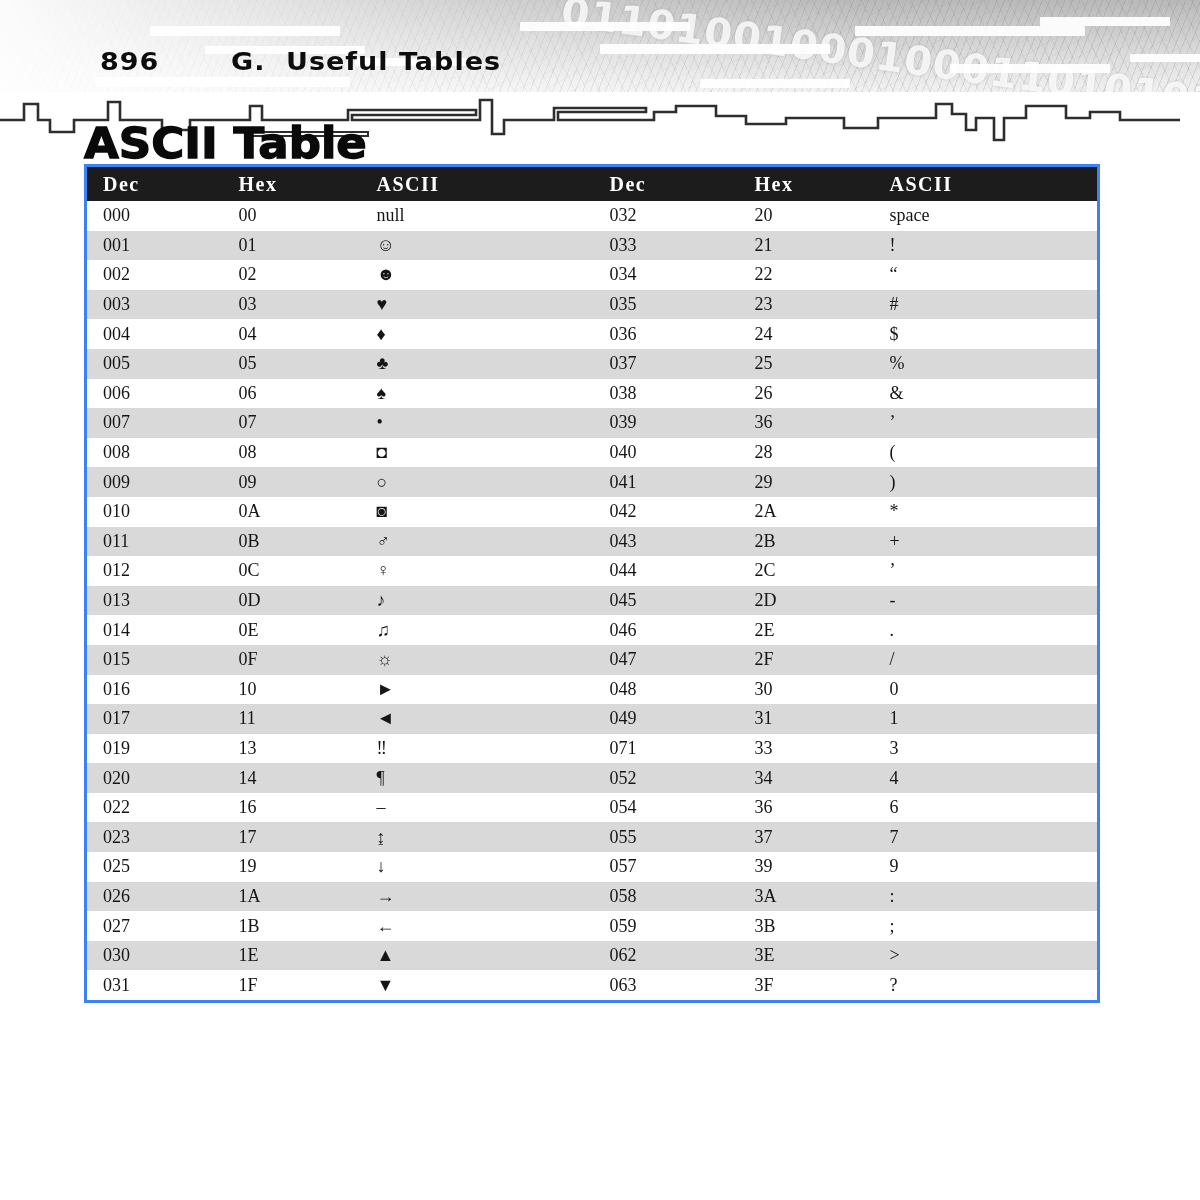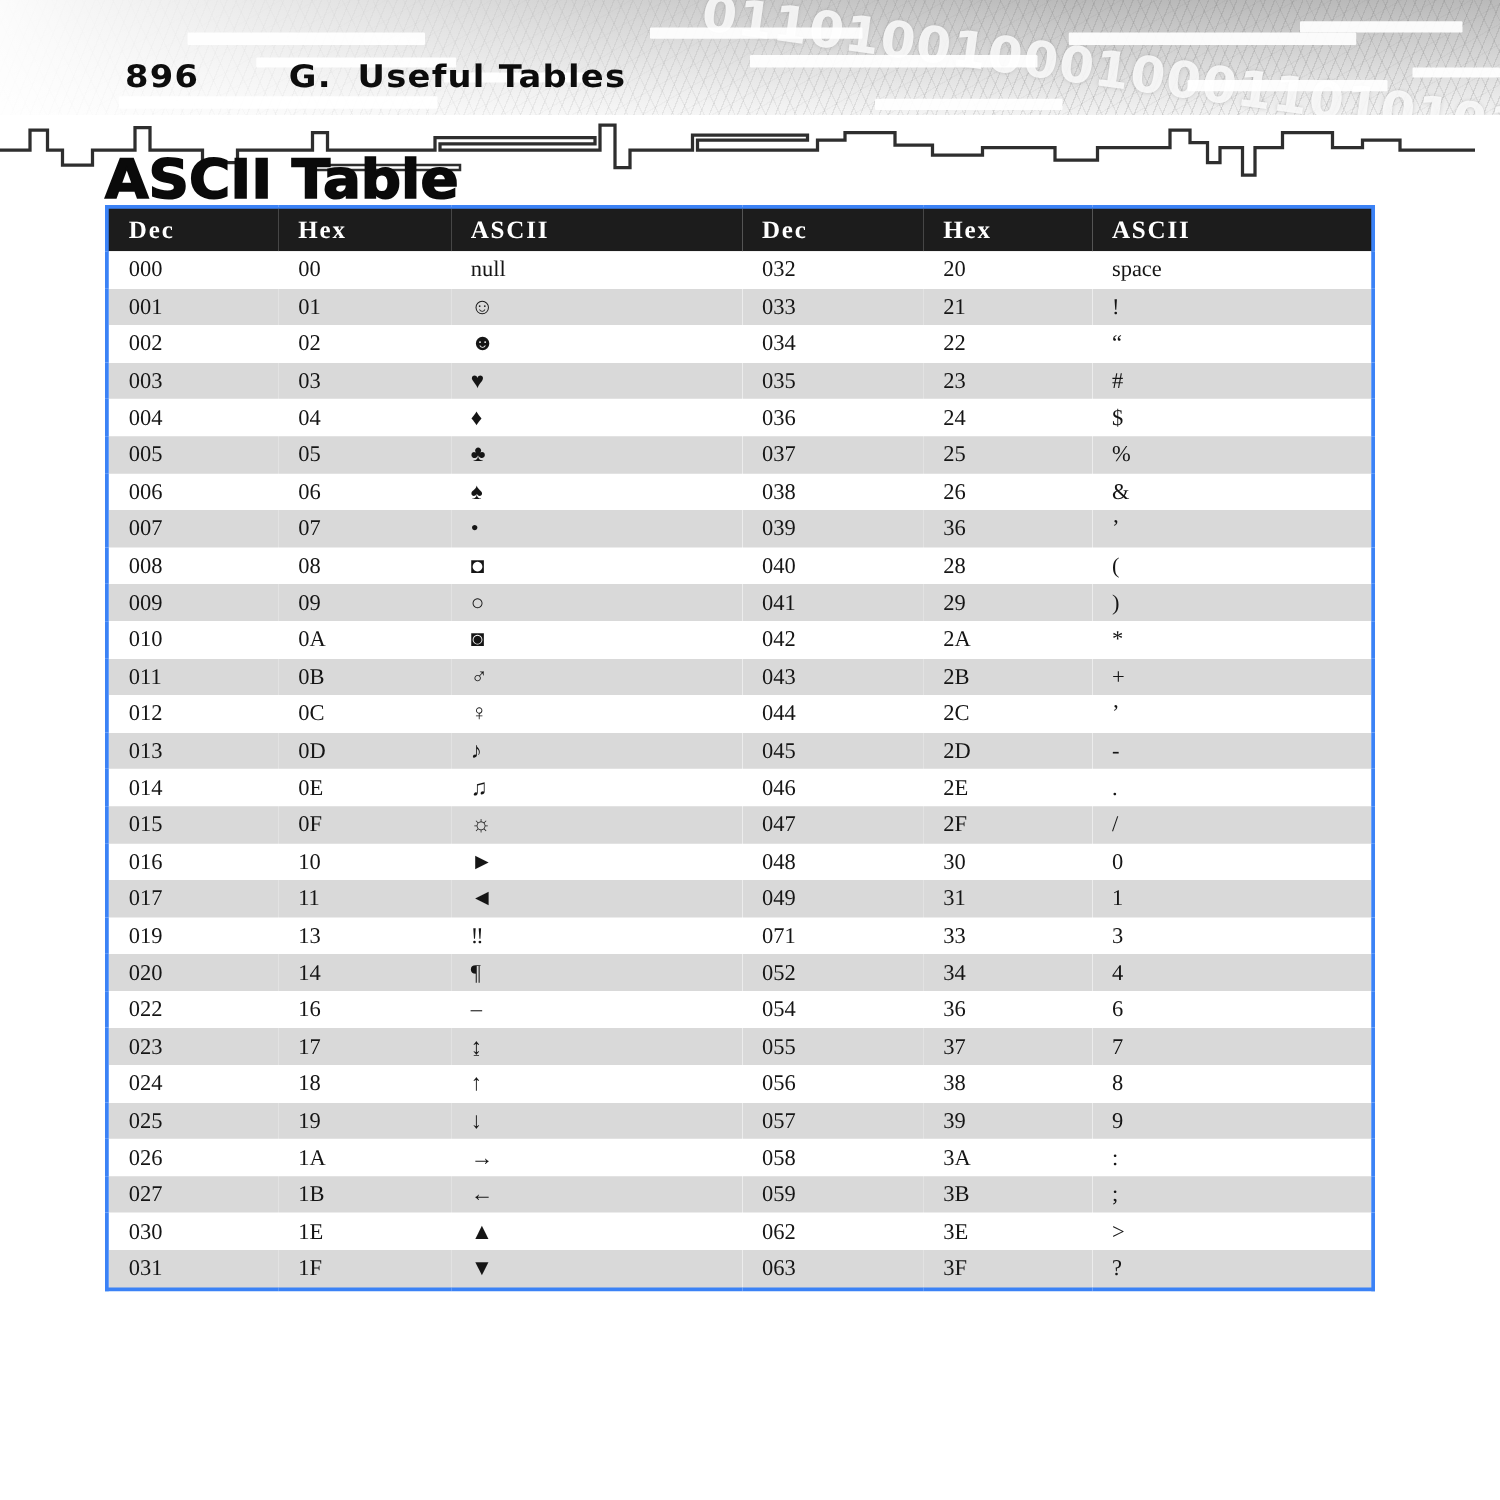--- a/index.html
+++ b/index.html
@@ -291,28 +291,20 @@
       </tr>
       <tr>
         <td>023</td>
         <td>17</td>
         <td class="sym">↨</td>
         <td>055</td>
         <td>37</td>
         <td class="sym">7</td>
       </tr>
       <tr>
-        <td>024</td>
-        <td>18</td>
-        <td class="sym">↑</td>
-        <td>056</td>
-        <td>38</td>
-        <td class="sym">8</td>
-      </tr>
-      <tr>
         <td>025</td>
         <td>19</td>
         <td class="sym">↓</td>
         <td>057</td>
         <td>39</td>
         <td class="sym">9</td>
       </tr>
       <tr>
         <td>026</td>
         <td>1A</td>

